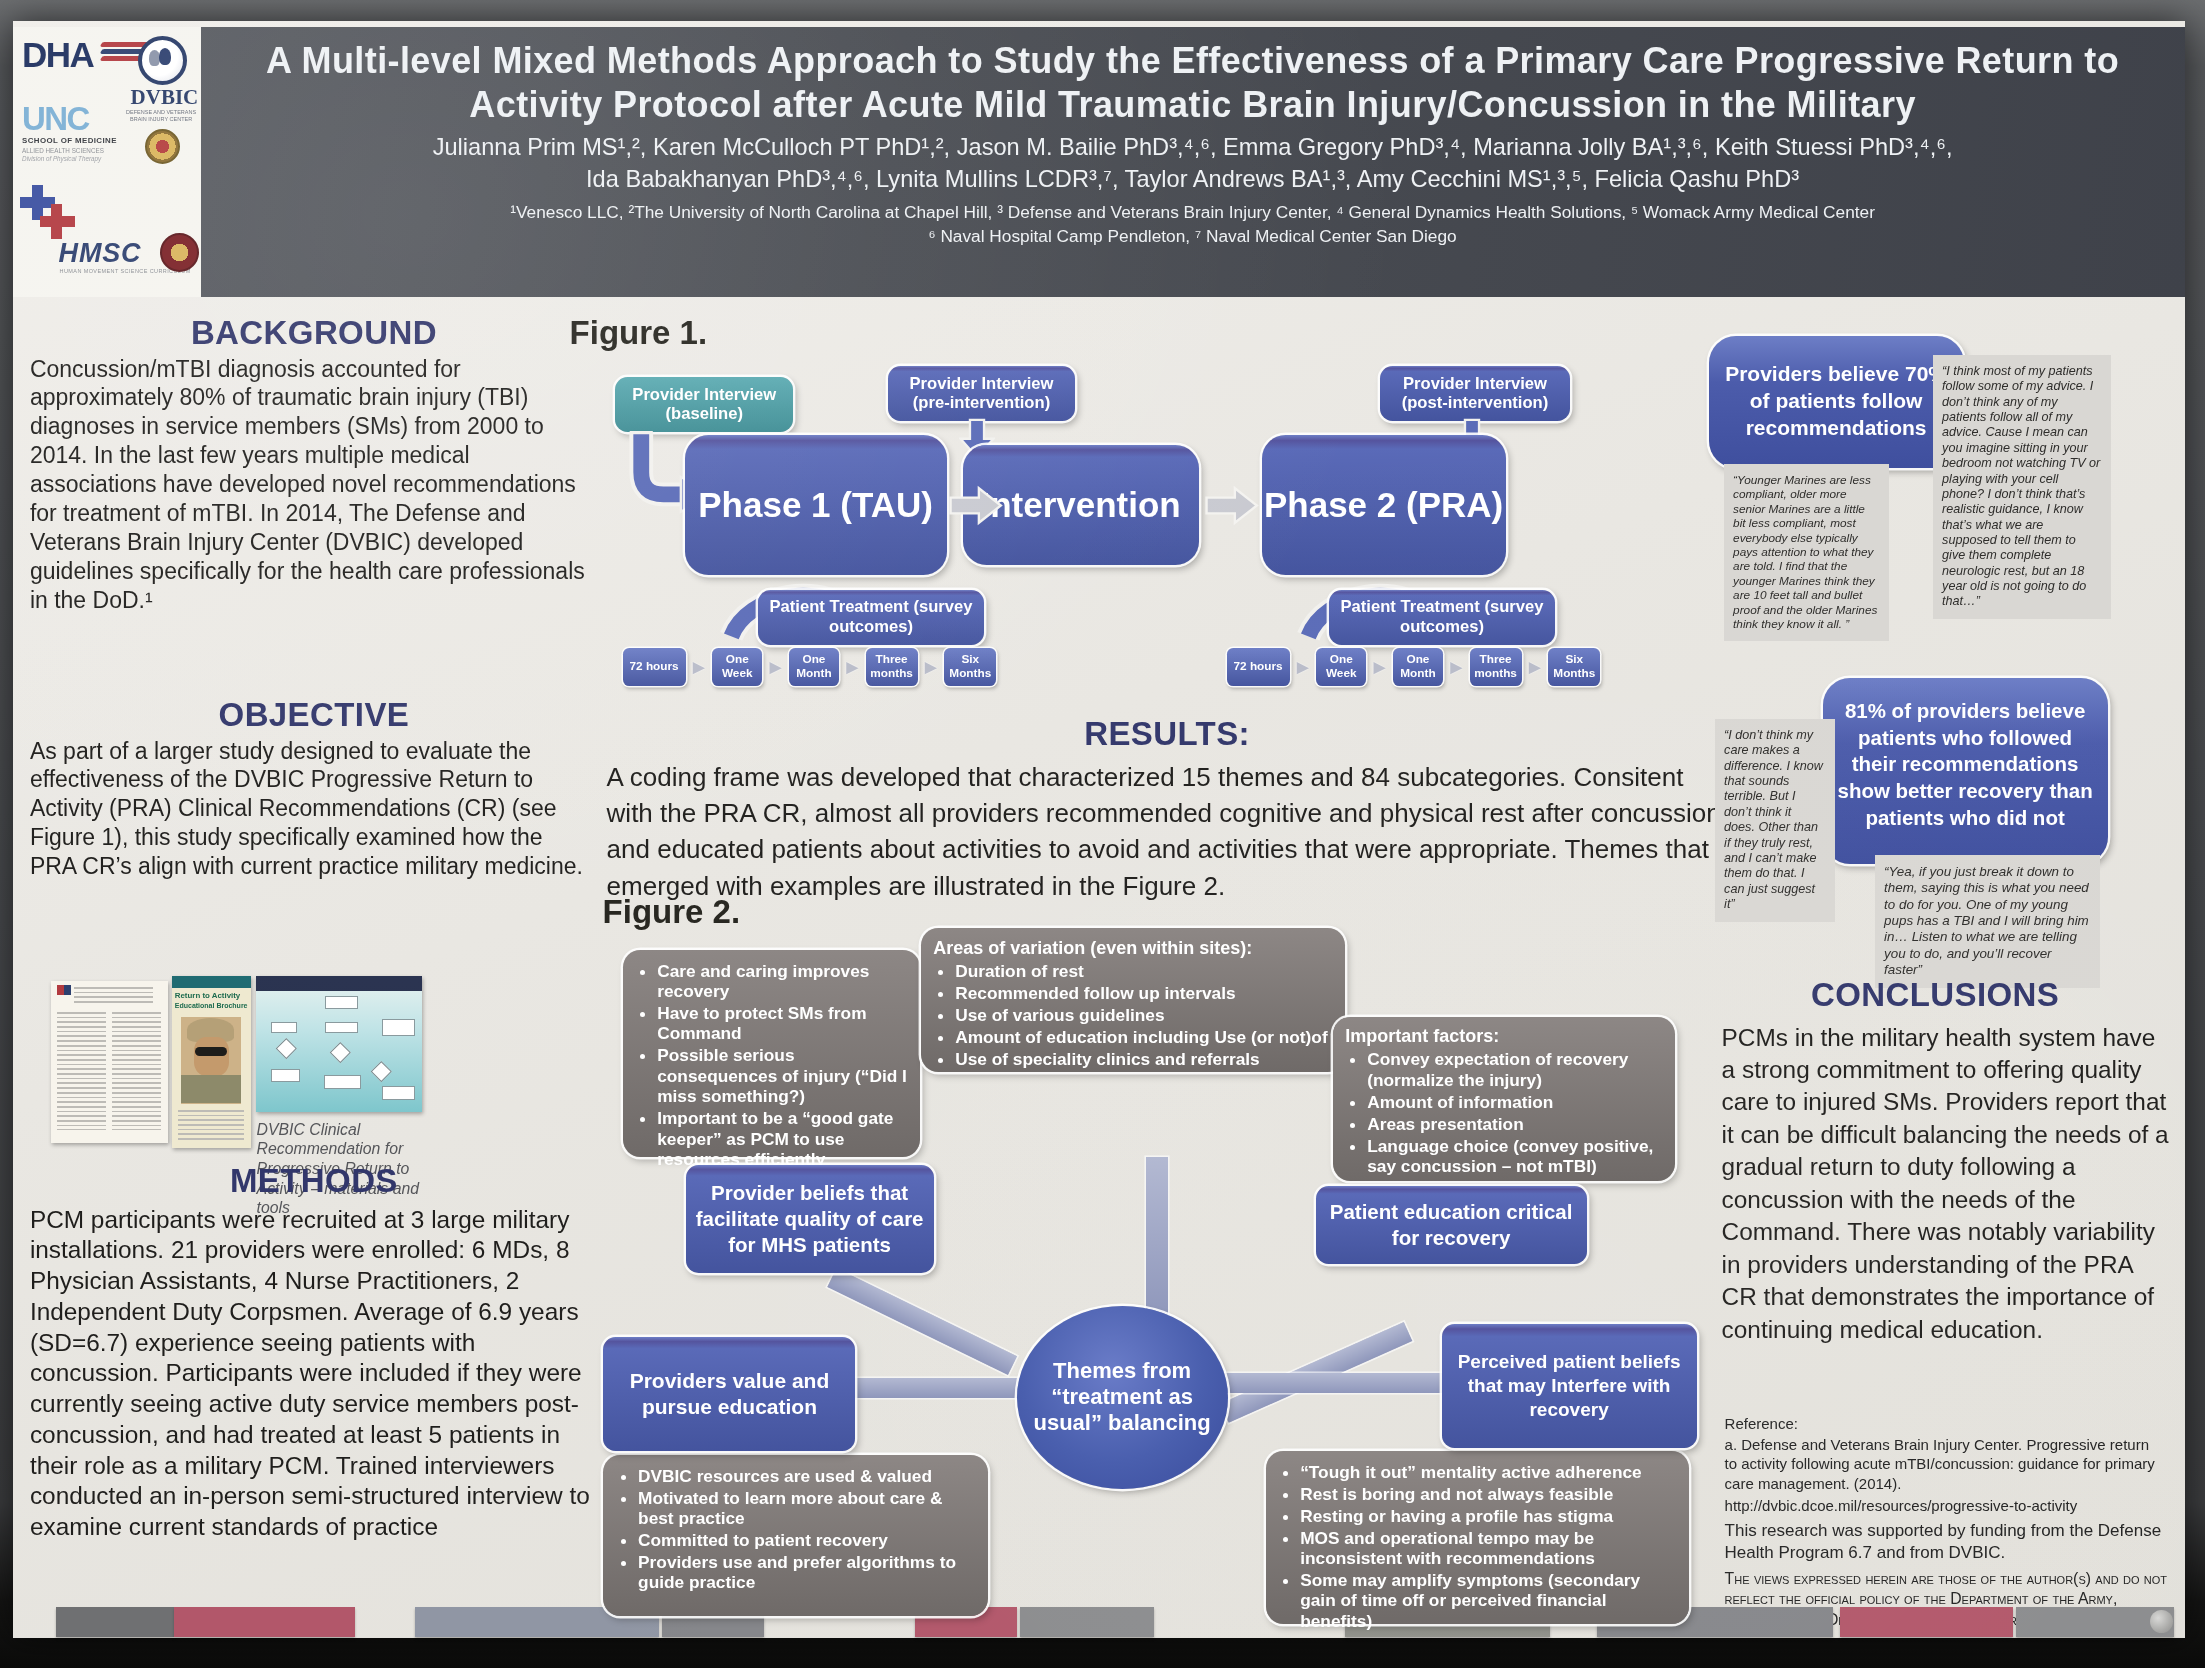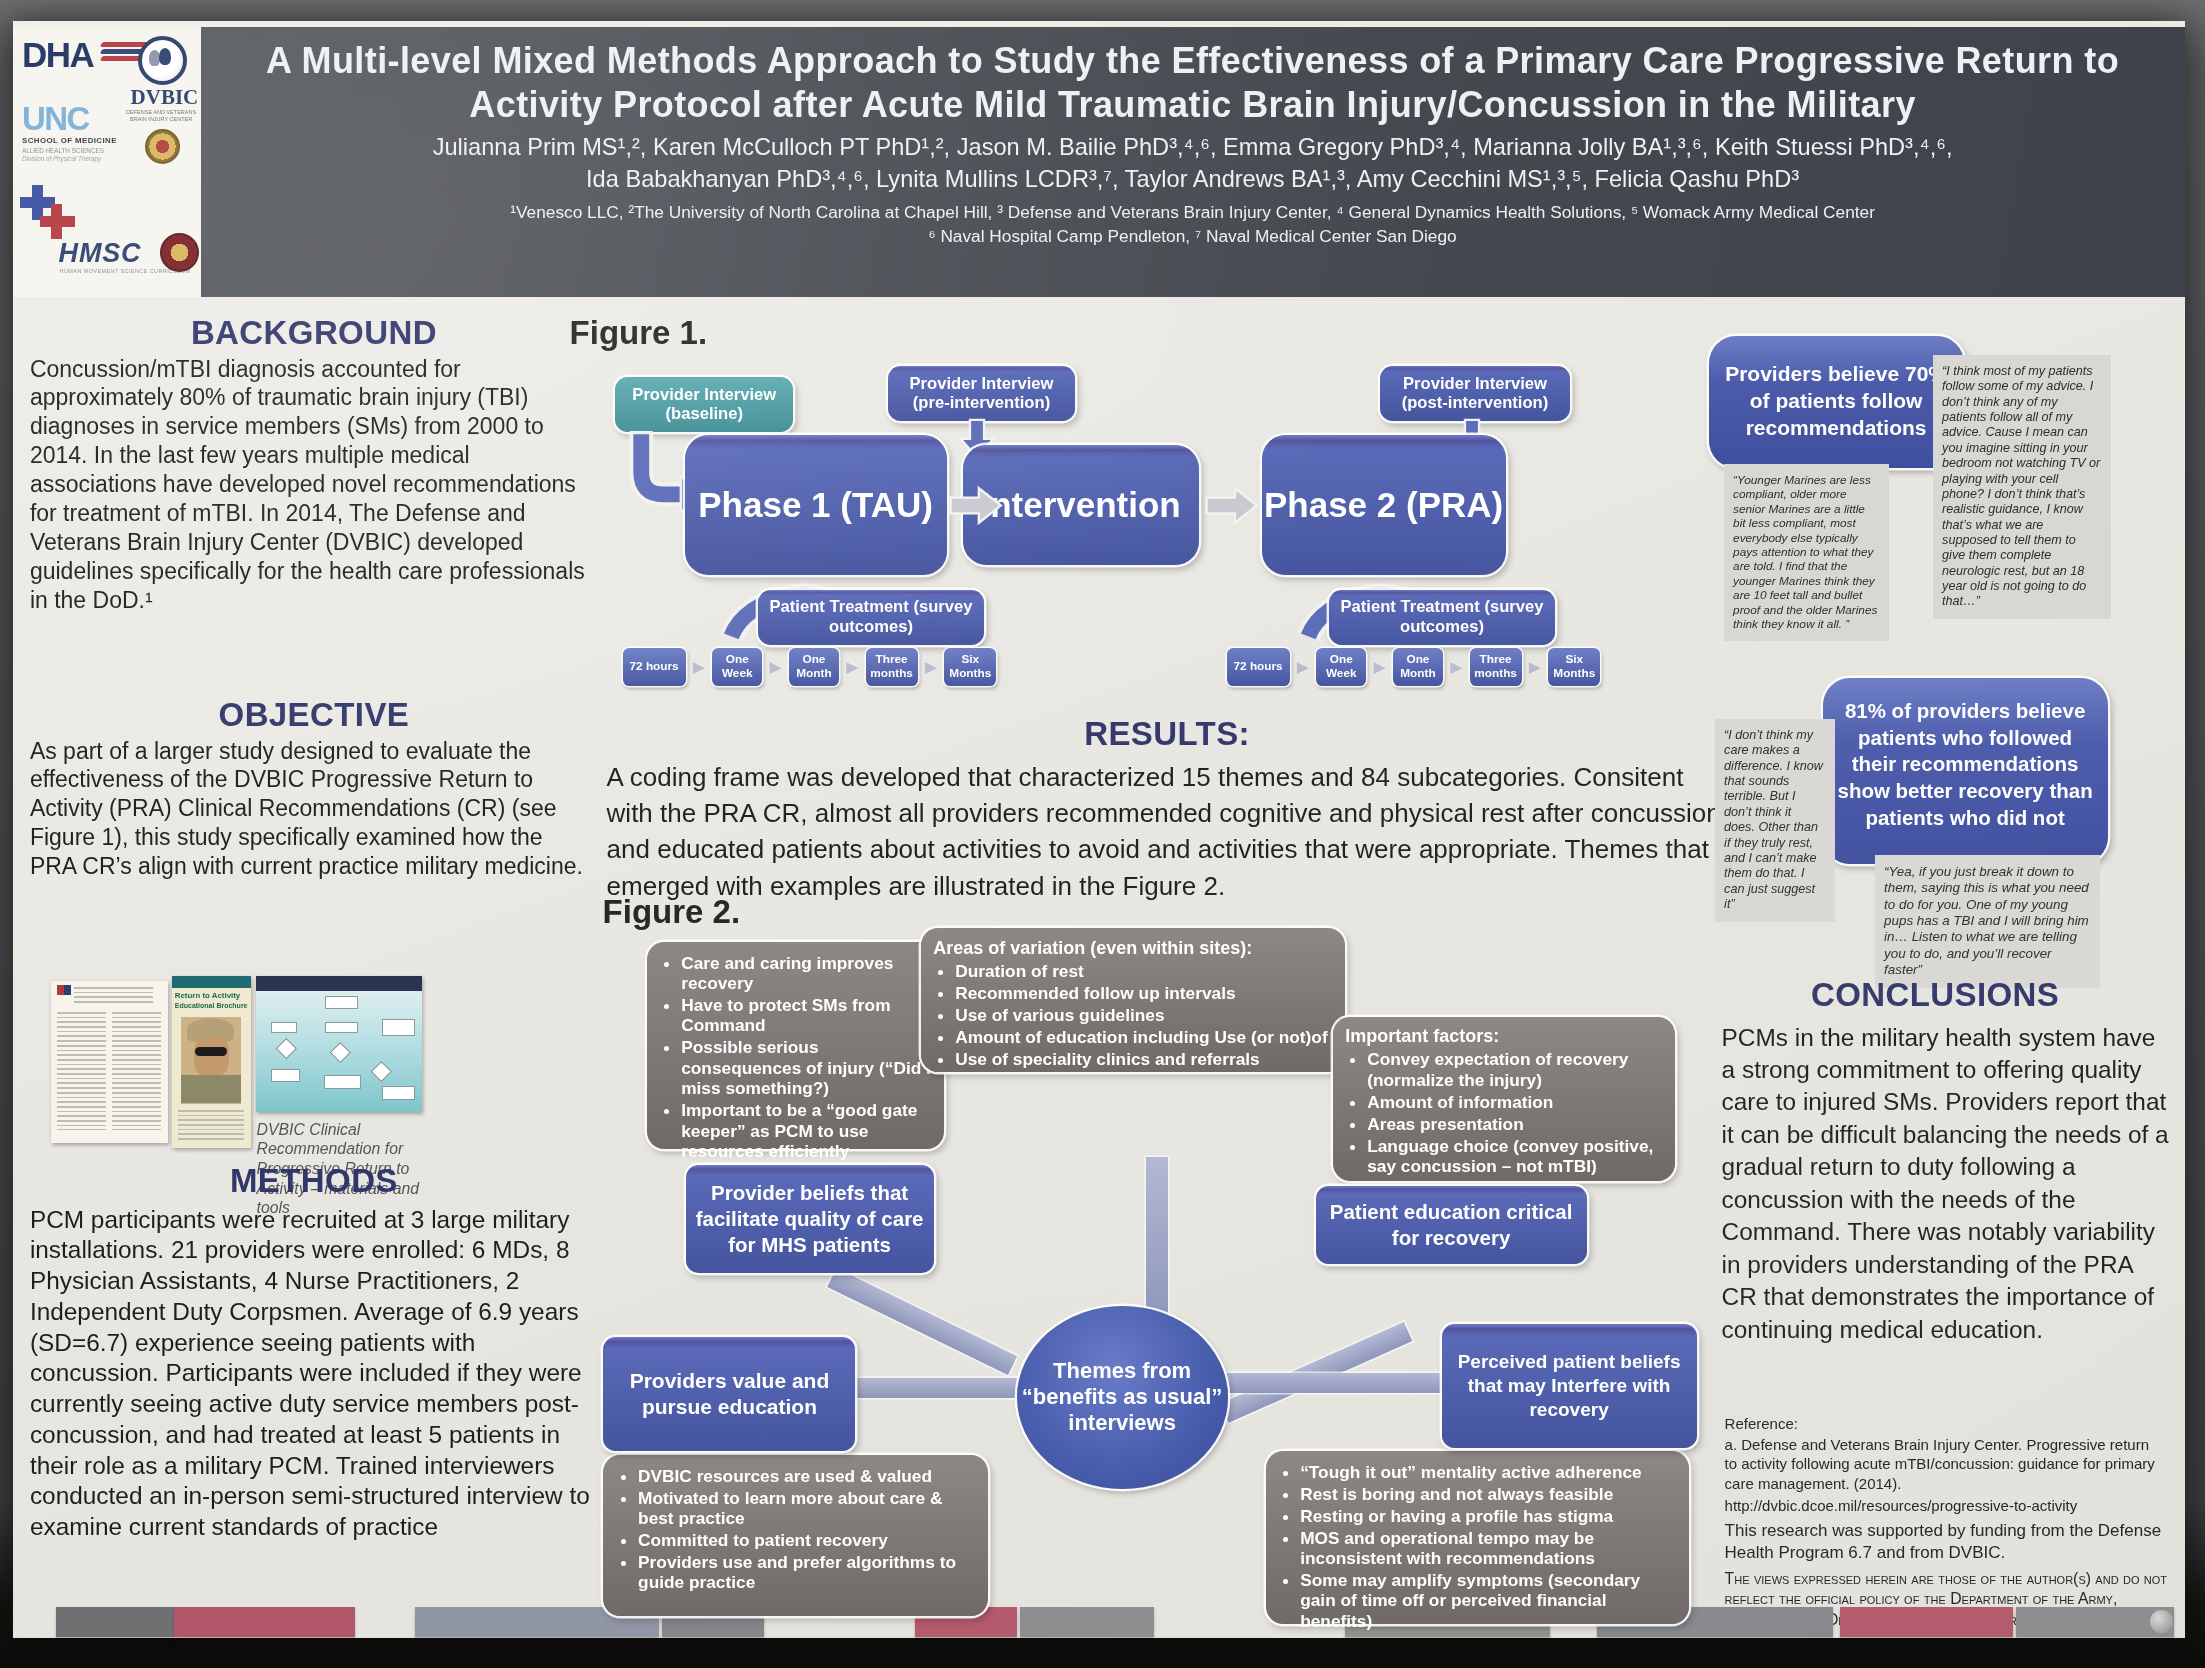--- a/index.html
+++ b/index.html
@@ -252,21 +252,21 @@
 
   <div class="fig-label" style="left:590px;top:872px;">Figure 2.</div>
   <div class="fig2">
 
     <div class="spoke" style="left:236px;top:340px;width:201px;height:20.5px;transform:rotate(26deg);transform-origin:left center;"></div>
     <div class="spoke" style="left:550px;top:230px;width:22px;height:162px;"></div>
     <div class="spoke" style="left:611px;top:394px;width:201px;height:20.5px;transform:rotate(-24deg);transform-origin:right center;left:auto;right:323px;"></div>
     <div class="spoke" style="left:235px;top:451px;width:194px;height:20.5px;"></div>
     <div class="spoke" style="left:626px;top:446px;width:225px;height:20.5px;"></div>
 
-    <div class="graybox" style="left:27px;top:15px;width:272px;height:188px;margin-left:24px;">
+    <div class="graybox" style="left:27px;top:23px;width:272px;height:188px;">
       <ul>
         <li>Care and caring improves recovery</li>
         <li>Have to protect SMs from Command</li>
         <li>Possible serious consequences of injury (“Did I miss something?)</li>
         <li>Important to be a “good gate keeper” as PCM to use resources efficiently</li>
       </ul>
     </div>
     <div class="graybox" style="left:325px;top:1.6px;width:399px;height:125px;">
       <div class="t">Areas of variation (even within sites):</div>
       <ul style="margin-top:0;">
@@ -301,21 +301,21 @@
         <li>Resting or having a profile has stigma</li>
         <li>MOS and operational tempo may be inconsistent with recommendations</li>
         <li>Some may amplify symptoms (secondary gain of time off or perceived financial benefits)</li>
       </ul>
     </div>
 
     <div class="bluebox f2blue" style="left:90px;top:238px;width:229px;height:96px;font-size:20.5px;">Provider beliefs that facilitate quality of care for MHS patients</div>
     <div class="bluebox f2blue" style="left:720px;top:259px;width:252px;height:66px;font-size:20.5px;">Patient education critical for recovery</div>
     <div class="bluebox f2blue" style="left:7.9px;top:410px;width:233px;height:102px;font-size:21px;">Providers value and pursue  education</div>
     <div class="bluebox f2blue" style="left:846px;top:397px;width:236px;height:112px;font-size:19px;">Perceived patient beliefs that may Interfere with recovery</div>
-    <div class="ellipse">Themes from “benefits as usual” interviews</div>
+    <div class="ellipse">Themes from “treatment as usual” balancing</div>
   </div>
 
   <div class="stat-box" style="left:1696px;top:315px;width:233px;height:120px;font-size:21px;line-height:1.28;padding:6.3px 11px;">Providers believe 70% of patients follow recommendations</div>
   <div class="quote" style="left:1920px;top:334px;width:159px;">“I think most of my patients follow some of my advice. I don’t think any of my patients follow all of my advice. Cause I mean can you imagine sitting in your bedroom not watching TV or playing with your cell phone? I don’t think that’s realistic guidance, I know that’s what we are supposed to tell them to give them complete neurologic rest, but an 18 year old is not going to do that…”</div>
   <div class="quote" style="left:1711px;top:443px;width:146px;font-size:11.8px;">“Younger Marines are less compliant, older more senior Marines are a little bit less compliant, most everybody else typically pays attention to what they are told. I find that the younger Marines think they are 10 feet tall and bullet proof and the older Marines think they know it all. ”</div>
 
   <div class="stat-box" style="left:1810px;top:657px;width:257px;height:158px;font-size:20.5px;line-height:1.3;padding:7.9px 14px;display:block;padding-top:20.5px;">
     <span>81% of providers believe patients who followed their recommendations show </span><b>better</b><span> recovery than patients who did </span><b>not</b>
   </div>
   <div class="quote" style="left:1702px;top:698px;width:101px;">“I don’t think my care makes a difference. I know that sounds terrible. But I don’t think it does.  Other than if they truly rest, and I can’t make them do that. I can just suggest it”</div>

